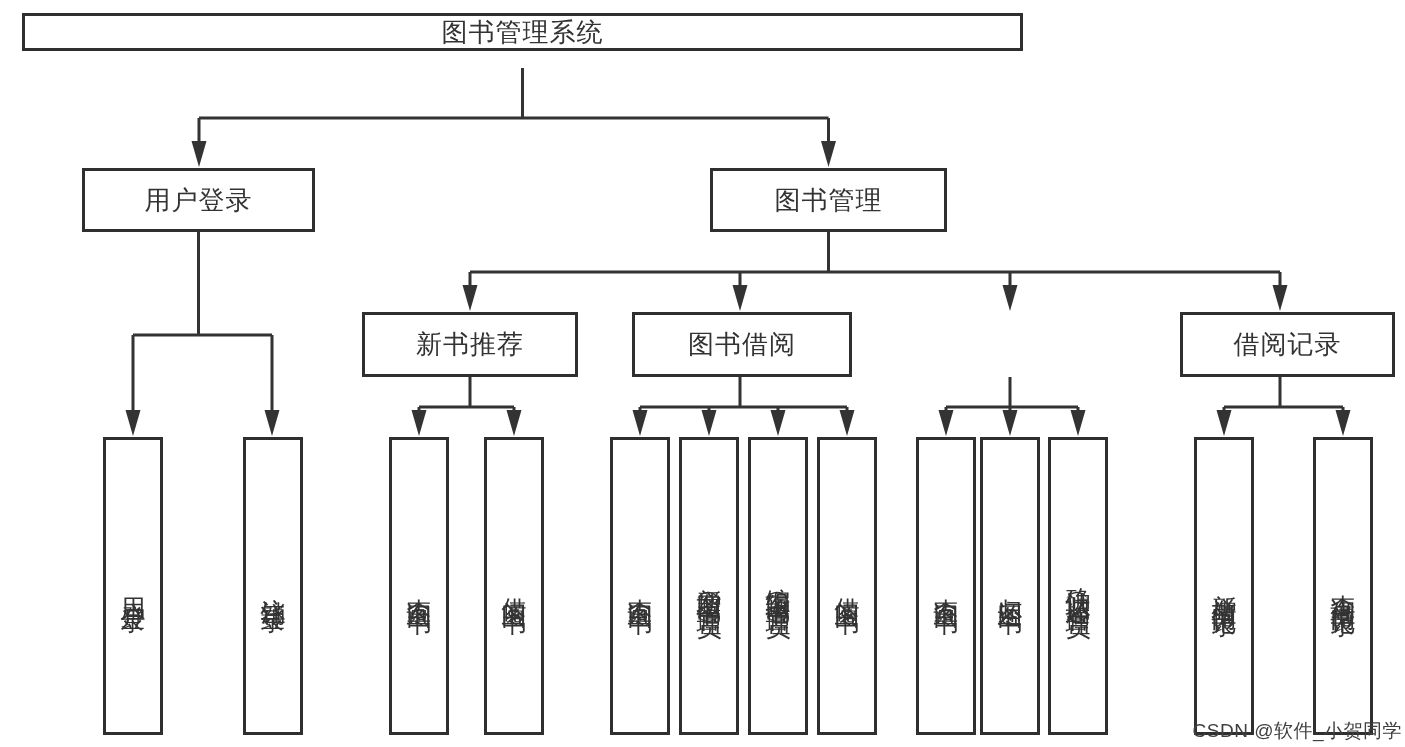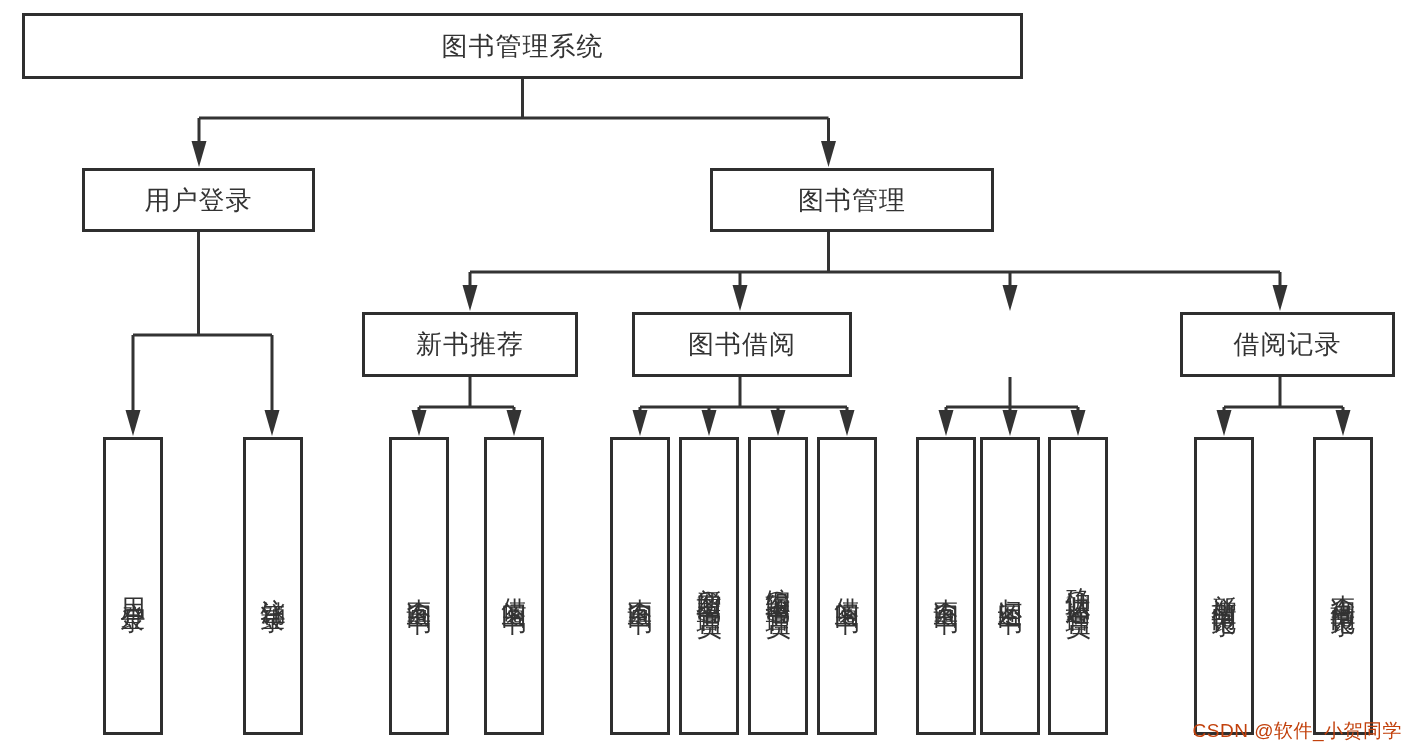--- a/index.html
+++ b/index.html
@@ -31,41 +31,41 @@
   .h-node { font-size: 26px; letter-spacing: 1px; }
   .v-node .vtext {
     writing-mode: vertical-rl;
     text-orientation: mixed;
     font-size: 25px;
     letter-spacing: 4px;
     line-height: 1;
     color: #333333;
   }
   
-  .n-root   { left: 22px;   top: 13px;  width: 1001px; height: 66px; }
+  .n-root   { left: 22px;   top: 13px;  width: 1001px; height: 38px; }
   .n-login  { left: 82px;   top: 168px; width: 233px;  height: 64px; }
-  .n-mgmt   { left: 710px;  top: 168px; width: 284px;  height: 64px; }
+  .n-mgmt   { left: 710px;  top: 168px; width: 237px;  height: 64px; }
   .n-l3a    { left: 362px;  top: 312px; width: 216px;  height: 65px; }
   .n-l3b    { left: 632px;  top: 312px; width: 220px;  height: 65px; }
   .n-l3c    { left: 902px;  top: 312px; width: 216px;  height: 65px; }
   .n-l3d    { left: 1180px; top: 312px; width: 215px;  height: 65px; }
   .leaf     { top: 437px; width: 60px; height: 298px; }
   .n-a1 { left: 103px; }  .n-a2 { left: 243px; }
   .n-b1 { left: 389px; }  .n-b2 { left: 484px; }
   .n-c1 { left: 610px; }  .n-c2 { left: 679px; }  .n-c3 { left: 748px; }  .n-c4 { left: 817px; }
   .n-d1 { left: 916px; }  .n-d2 { left: 980px; }  .n-d3 { left: 1048px; }
   .n-e1 { left: 1194px; } .n-e2 { left: 1313px; }
   .watermark {
     position: absolute;
     right: 3px;
     top: 718px;
     z-index: 5;
     font-size: 19px;
     letter-spacing: 0.5px;
-    color: #c2410c;
+    color: #404040;
     margin-left: 40px;
   }
 </style>
 </head>
 <body>
 
 <div class="canvas">
 
   <svg class="connectors" viewBox="0 0 1405 747" xmlns="http://www.w3.org/2000/svg" aria-hidden="true">
     <g stroke="#333333" stroke-width="3" fill="none">

